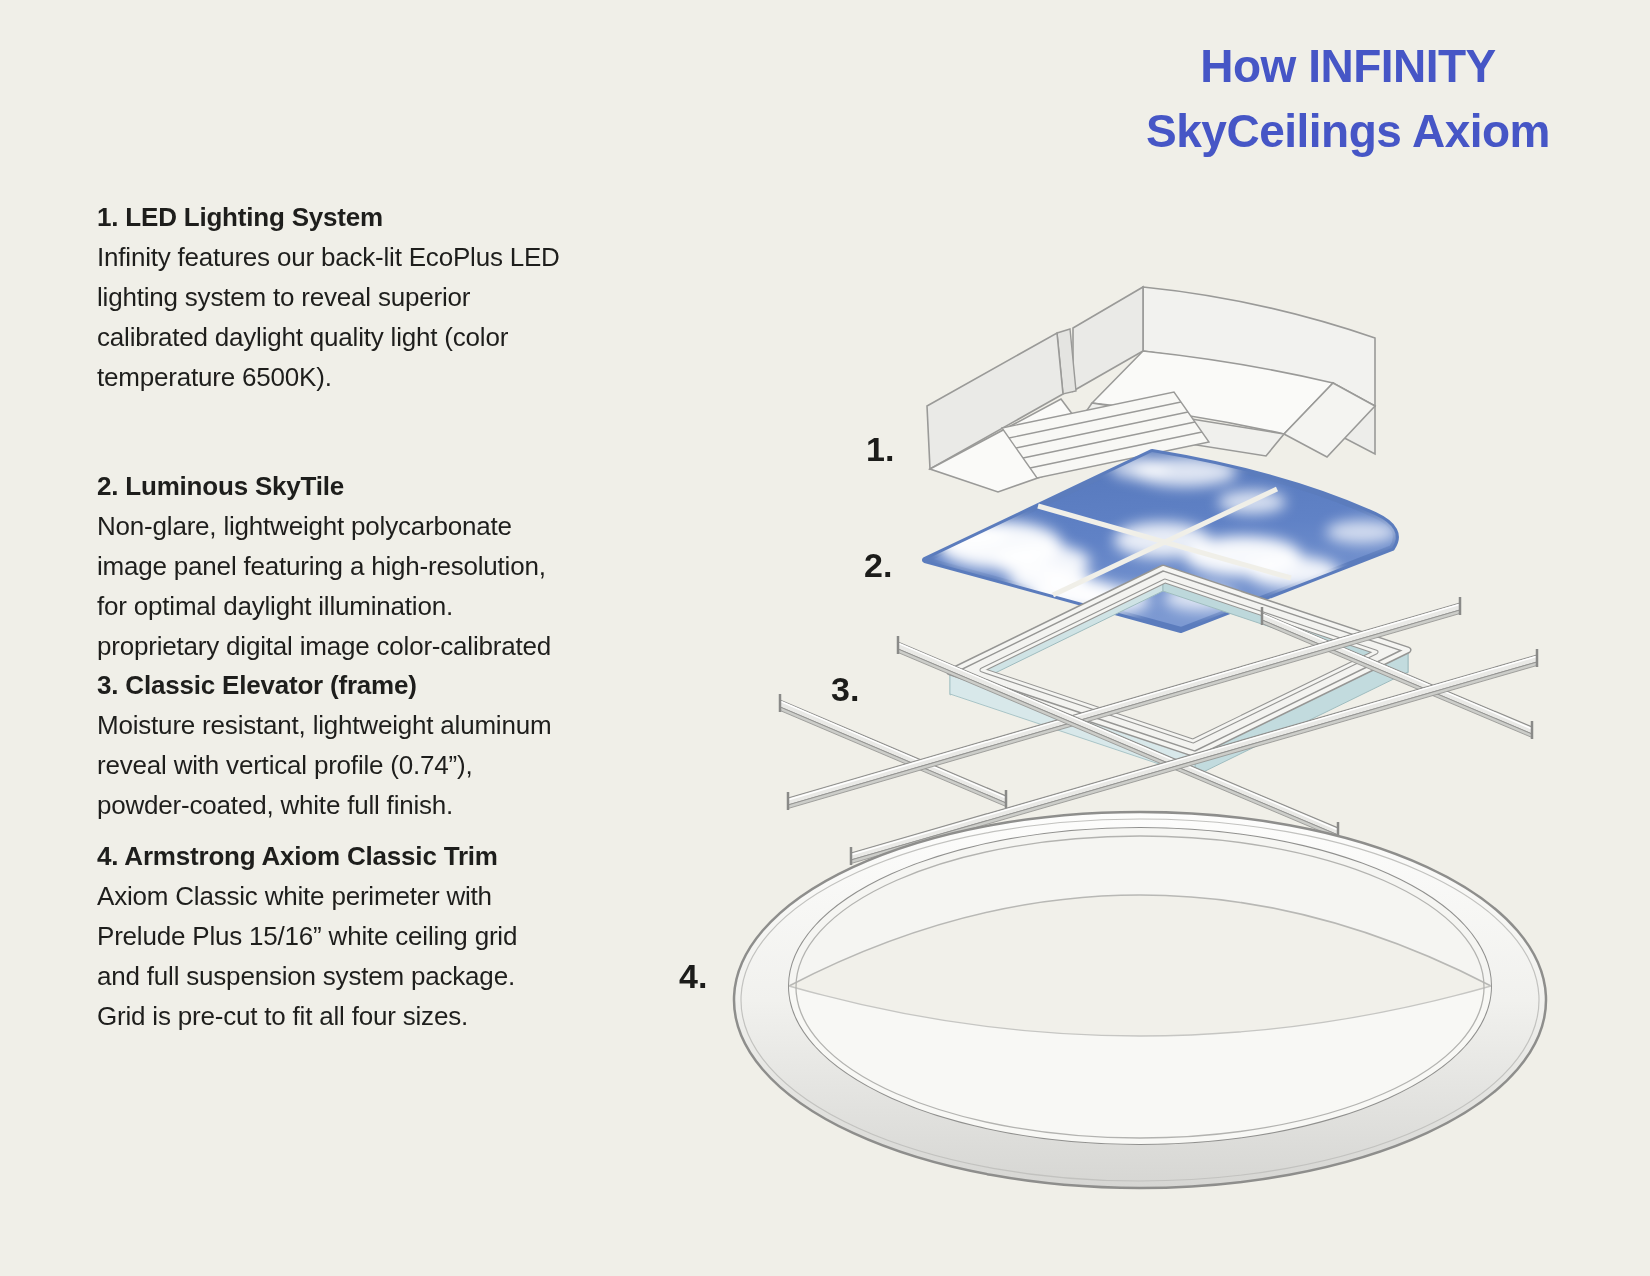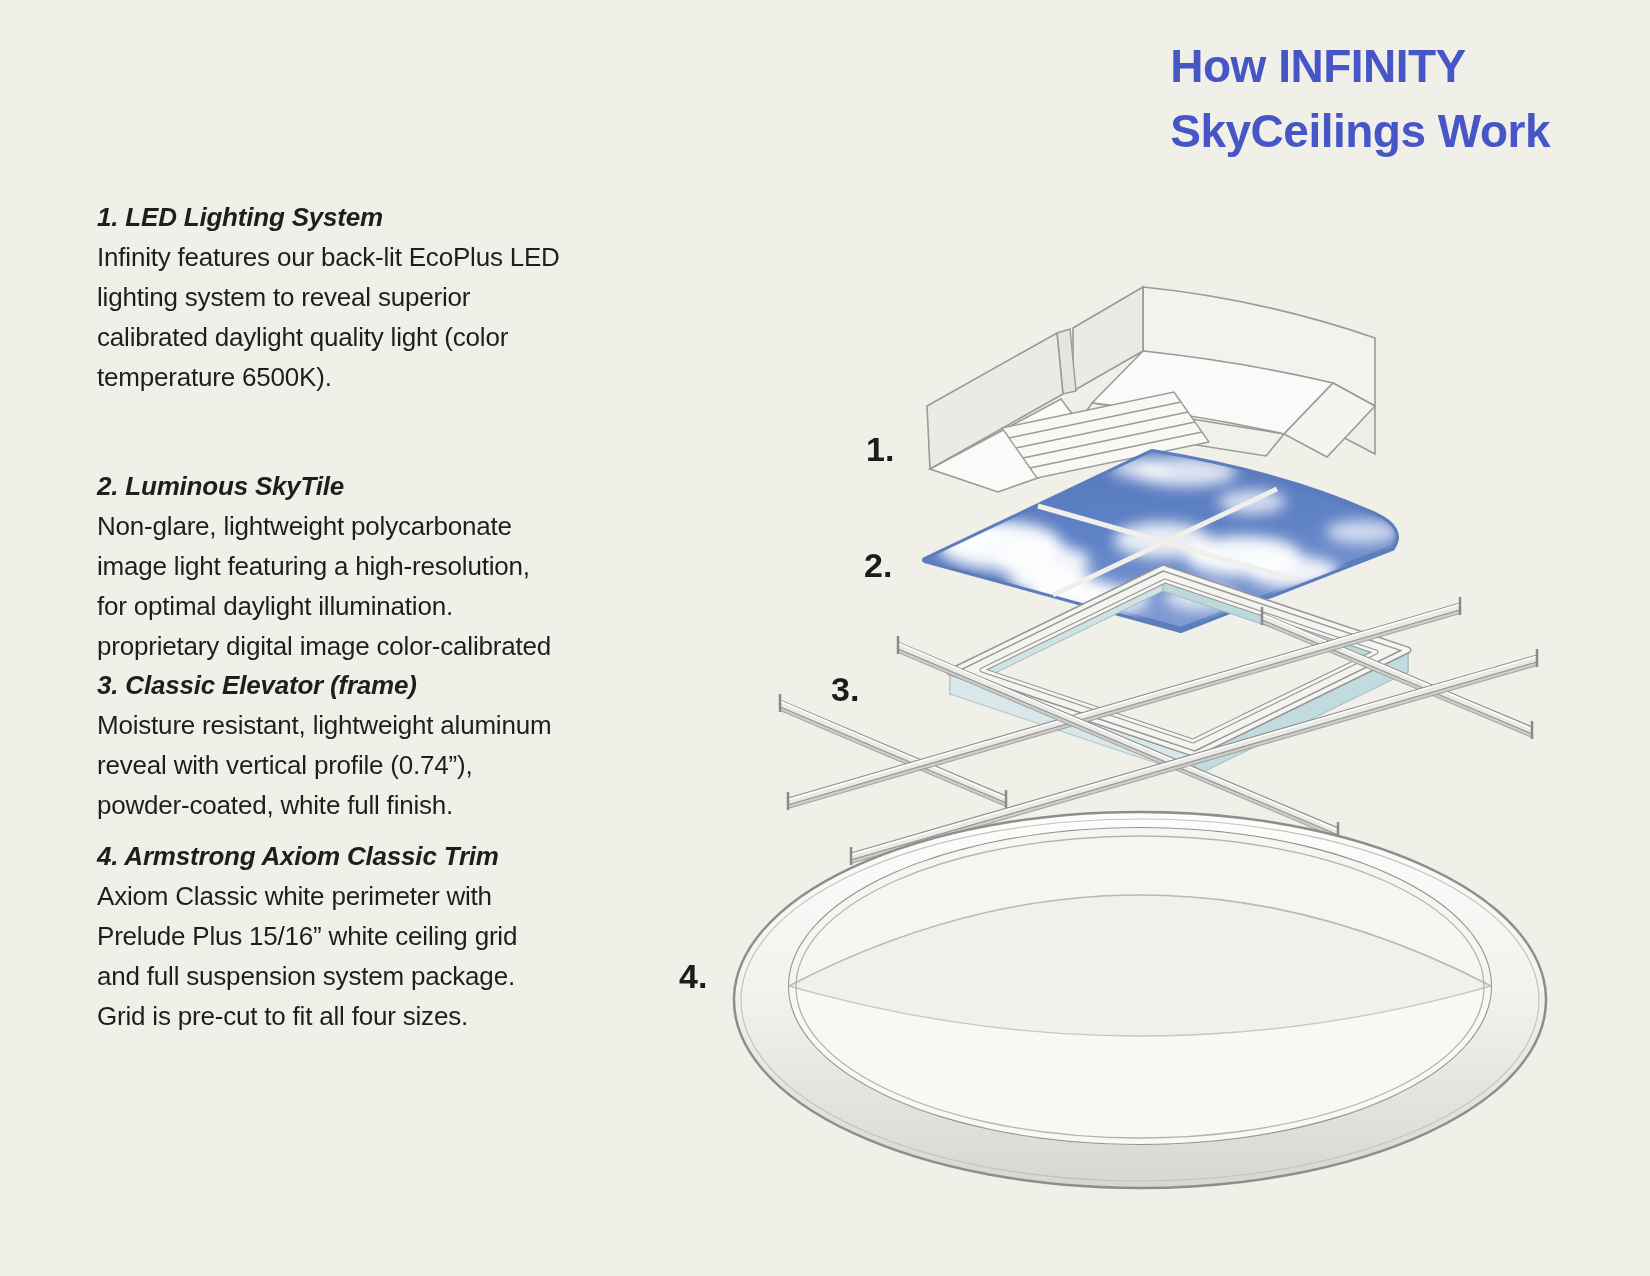--- a/index.html
+++ b/index.html
@@ -3,26 +3,26 @@
 <meta charset="utf-8">
 <style>
   html,body{margin:0;padding:0;}
   .page{
     position:relative; width:1650px; height:1276px; overflow:hidden;
     background:#f0efe8;
     font-family:"Liberation Sans", sans-serif;
     color:#1e1e1c;
   }
   .title{
-    position:absolute; top:34px; right:100px; text-align:left;
+    position:absolute; top:34px; right:100px; text-align:center;
     font-size:46px; line-height:65px; font-weight:700; letter-spacing:-0.5px;
     color:#4656c6;
   }
   .section{ position:absolute; left:97px; width:560px; font-size:26px; line-height:40px; letter-spacing:-0.2px;}
-  .section .h{ font-weight:700;font-style:italic; }
+  .section .h{ font-weight:700; }
   .s1{ top:197px; }
   .s2{ top:432px;margin-top:34px; }
   .s3{ top:665px; }
   .s4{ top:836px; }
   .diagram-svg{ position:absolute; left:0; top:0; }
   .dlabel{
     position:absolute; font-size:34px; font-weight:600; color:#1c1c1a; line-height:34px;
   }
   .dl1{ left:866px; top:432px; }
   .dl2{ left:864px; top:548px; }
@@ -154,35 +154,35 @@
       <path d="M789,986 A351,158 0 0 1 1491,986 Q1140,804 789,986 Z" fill="#f5f5f2"></path>
       <path d="M789,986 Q1140,804 1491,986" fill="none" stroke="#b8b8b5" stroke-width="1.5"></path>
       <path d="M789,986 A351,158 0 0 0 1491,986 Q1140,1086 789,986 Z" fill="#f8f8f5"></path>
       <path d="M789,986 Q1140,1086 1491,986" fill="none" stroke="#c6c6c3" stroke-width="1.3"></path>
       <ellipse cx="1140" cy="987" rx="344" ry="151" fill="none" stroke="#b3b3b0" stroke-width="1.3"></ellipse>
     </g>
   </svg>
 
   <div class="title">
     <div>How INFINITY</div>
-    <div>SkyCeilings Work</div>
+    <div>SkyCeilings Axiom</div>
   </div>
 
   <div class="section s1">
     <div class="h">1. LED Lighting System</div>
     <div class="ln">Infinity features our back-lit EcoPlus LED</div>
     <div class="ln">lighting system to reveal superior</div>
     <div class="ln">calibrated daylight quality light (color</div>
     <div class="ln">temperature 6500K).</div>
   </div>
 
   <div class="section s2">
     <div class="h">2. Luminous SkyTile</div>
     <div class="ln">Non-glare, lightweight polycarbonate</div>
-    <div class="ln">image light featuring a high-resolution,</div>
+    <div class="ln">image panel featuring a high-resolution,</div>
     <div class="ln">for optimal daylight illumination.</div>
     <div class="ln">proprietary digital image color-calibrated</div>
   </div>
 
   <div class="section s3">
     <div class="h">3. Classic Elevator (frame)</div>
     <div class="ln">Moisture resistant, lightweight aluminum</div>
     <div class="ln">reveal with vertical profile (0.74”),</div>
     <div class="ln">powder-coated, white full finish.</div>
   </div>

